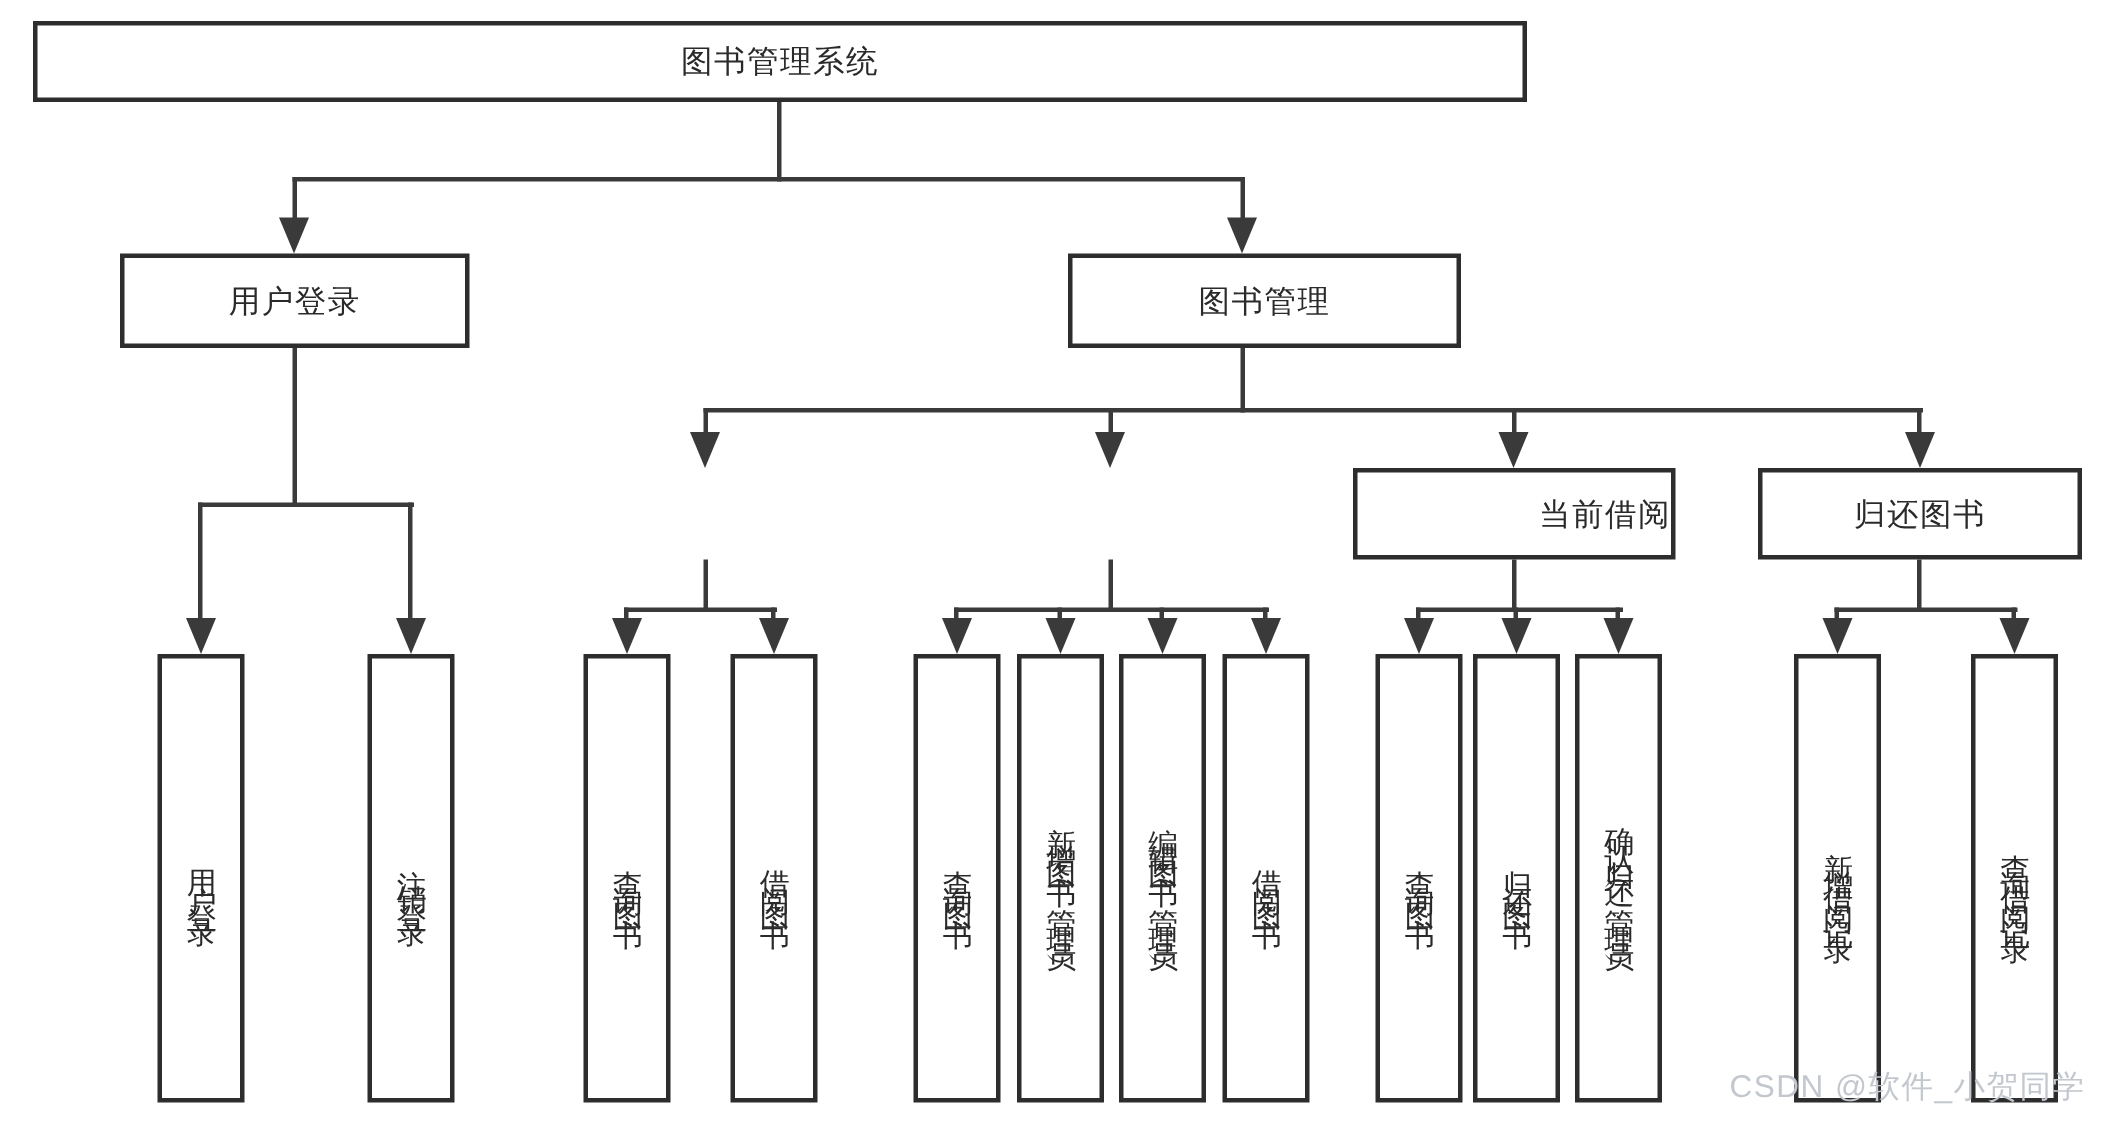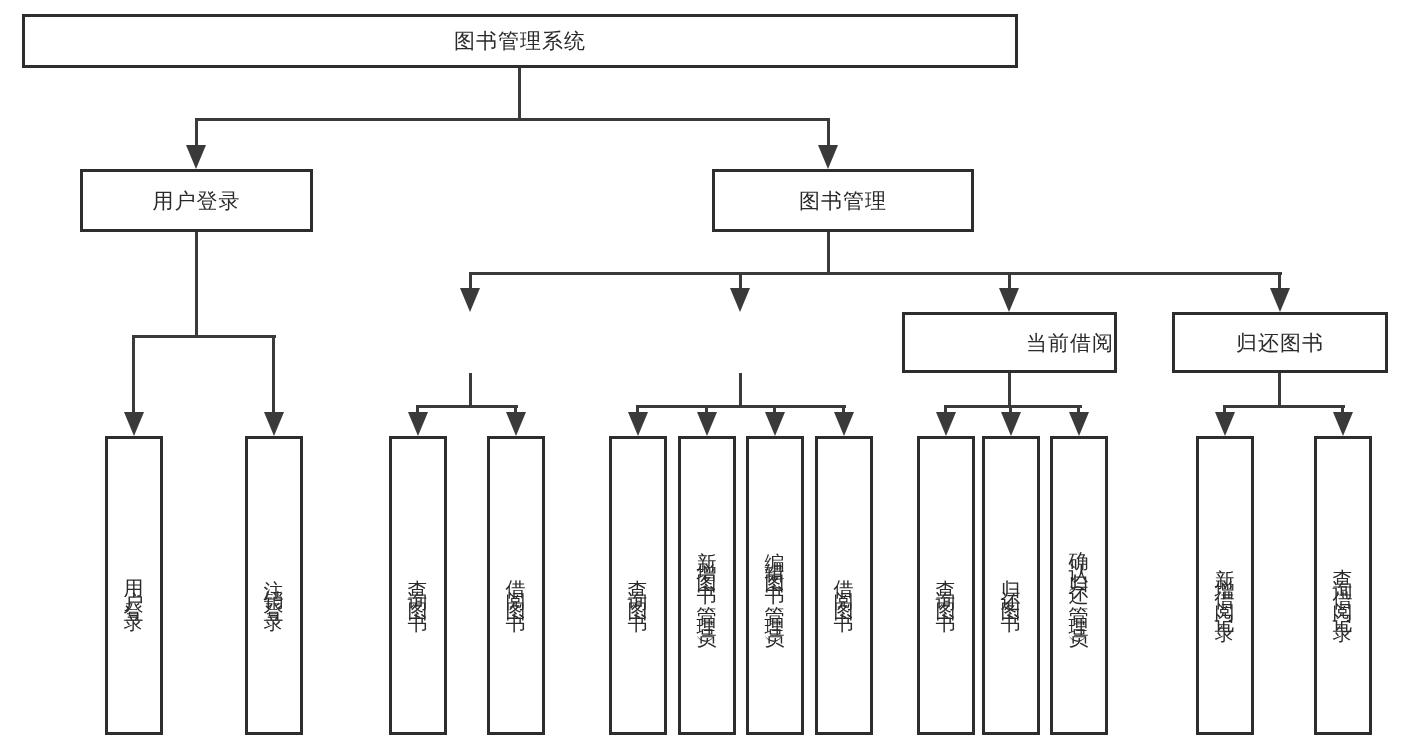--- a/index.html
+++ b/index.html
@@ -152,14 +152,15 @@
     <span class="vtext">确认归还（管理员）</span>
   </div>
 
   <div class="leaf" style="left:1196px;">
     <span class="vtext">新增借阅记录</span>
   </div>
   <div class="leaf" style="left:1314px;">
     <span class="vtext">查询借阅记录</span>
   </div>
 
+  <div class="watermark">CSDN @软件_小贺同学</div>
 
 </div>
 
 </body></html>

